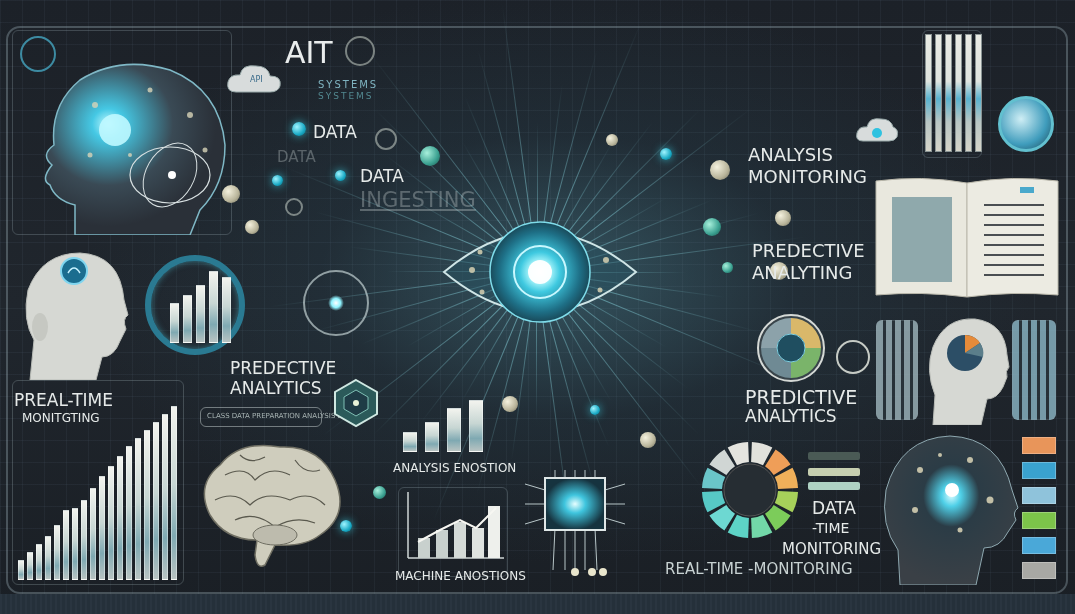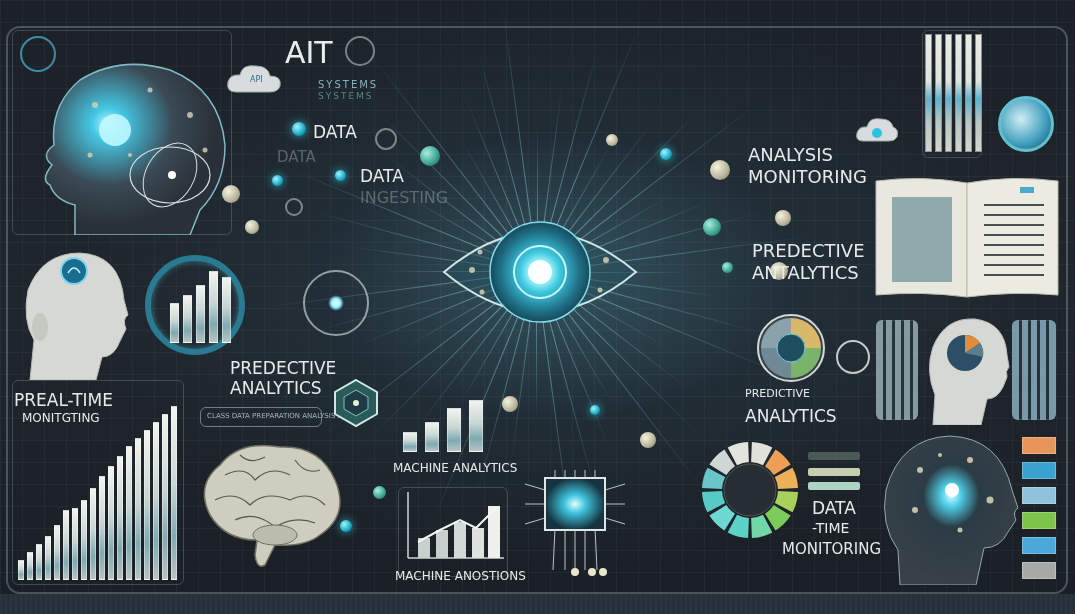--- a/index.html
+++ b/index.html
@@ -140,21 +140,21 @@
   </svg>
   <div class="label" style="left:250px;top:76px;font-size:8px;color:#3a6b8a;">API</div>
   <div class="label mid" style="left:318px;top:80px;font-size:10px;letter-spacing:2px;color:#7fb3c0;">SYSTEMS</div>
   <div class="label dim" style="left:318px;top:92px;font-size:9px;letter-spacing:2px;color:#5fa0a8;opacity:0.8;">SYSTEMS</div>
 
 
   <div class="orb cyan" style="left:292px;top:122px;width:14px;height:14px;"></div>
   <div class="label" style="left:313px;top:124px;font-size:17px;">DATA</div>
   <div class="label dim" style="left:277px;top:150px;font-size:15px;">DATA</div>
   <div class="label" style="left:360px;top:168px;font-size:17px;">DATA</div>
-  <div class="label dim" style="left:360px;top:190px;font-size:16px;">INGESTING</div>
+  <div class="label dim" style="left:360px;top:190px;font-size:21px;text-decoration:underline;">INGESTING</div>
   <div class="ring" style="left:375px;top:128px;width:22px;height:22px;"></div>
   <div class="orb teal" style="left:420px;top:146px;width:20px;height:20px;"></div>
 
   <div class="orb pearl" style="left:222px;top:185px;width:18px;height:18px;"></div>
   <div class="orb cyan" style="left:272px;top:175px;width:11px;height:11px;"></div>
   <div class="orb cyan" style="left:335px;top:170px;width:11px;height:11px;"></div>
   <div class="orb pearl" style="left:245px;top:220px;width:14px;height:14px;"></div>
   <div class="ring" style="left:285px;top:198px;width:18px;height:18px;"></div>
   <div class="orb pearl" style="left:710px;top:160px;width:20px;height:20px;"></div>
   <div class="orb pearl" style="left:775px;top:210px;width:16px;height:16px;"></div>
@@ -293,50 +293,50 @@
     </g>
     <ellipse cx="80" cy="100" rx="22" ry="10" fill="#bdbbad" stroke="#6f6e62"></ellipse>
   </svg>
 
   <div class="bars" id="center-bars" style="left:403px;top:400px;height:52px;gap:8px;">
       <div class="bar" style="width: 14px; height: 20px;"></div>
       <div class="bar" style="width: 14px; height: 30px;"></div>
       <div class="bar" style="width: 14px; height: 44px;"></div>
       <div class="bar" style="width: 14px; height: 52px;"></div>
     </div>
-  <div class="label" style="left:393px;top:462px;font-size:12px;">MACHINE ANALYTICS</div>
+  <div class="label" style="left:393px;top:462px;font-size:12px;">ANALYSIS ENOSTION</div>
 
   <div class="panel" style="left:398px;top:487px;width:110px;height:90px;"></div>
   <svg style="position:absolute;left:400px;top:490px;" width="106" height="80">
     <line x1="8" y1="2" x2="8" y2="68" stroke="#cfd6d6" stroke-width="1.5"></line>
     <line x1="8" y1="68" x2="104" y2="68" stroke="#cfd6d6" stroke-width="1.5"></line>
     <rect x="18" y="48" width="12" height="20" fill="#c8d0cd"></rect>
     <rect x="36" y="40" width="12" height="28" fill="#c8d0cd"></rect>
     <rect x="54" y="32" width="12" height="36" fill="#d4dad7"></rect>
     <rect x="72" y="38" width="12" height="30" fill="#dfe3e0"></rect>
     <rect x="88" y="16" width="12" height="52" fill="#eef0ec"></rect>
     <polyline points="18,52 40,40 60,30 76,38 96,18" fill="none" stroke="#f7f7f2" stroke-width="2"></polyline>
   </svg>
   <div class="label" style="left:395px;top:570px;font-size:12px;">MACHINE ANOSTIONS</div>
 
   <div class="label" style="left:748px;top:146px;font-size:18px;">ANALYSIS</div>
   <div class="label" style="left:748px;top:168px;font-size:18px;">MONITORING</div>
   <div class="label" style="left:752px;top:242px;font-size:18px;">PREDECTIVE</div>
-  <div class="label" style="left:752px;top:264px;font-size:18px;">ANTALYTICS</div>
+  <div class="label" style="left:752px;top:264px;font-size:18px;">ANALYTING</div>
 
   <svg style="position:absolute;left:755px;top:312px;" width="72" height="72">
     <circle cx="36" cy="36" r="33" fill="#39444a" stroke="#d5d9d6" stroke-width="2"></circle>
     <path d="M36,6 A30,30 0 0 1 66,36 L50,36 A14,14 0 0 0 36,22 Z" fill="#d9b86a"></path>
     <path d="M66,36 A30,30 0 0 1 36,66 L36,50 A14,14 0 0 0 50,36 Z" fill="#7ab46a"></path>
     <path d="M36,66 A30,30 0 0 1 6,36 L22,36 A14,14 0 0 0 36,50 Z" fill="#6f8a94"></path>
     <path d="M6,36 A30,30 0 0 1 36,6 L36,22 A14,14 0 0 0 22,36 Z" fill="#8ca2aa"></path>
     <circle cx="36" cy="36" r="14" fill="#1f4e60" stroke="#7fd0e2" stroke-width="1"></circle>
   </svg>
   <div class="ring" style="left:836px;top:340px;width:34px;height:34px;border-color:#c6cbc5;"></div>
-  <div class="label" style="left:745px;top:388px;font-size:11px;">PREDICTIVE</div>
+  <div class="label" style="left:745px;top:388px;font-size:19px;">PREDICTIVE</div>
   <div class="label" style="left:745px;top:408px;font-size:17px;">ANALYTICS</div>
 
   <svg style="position:absolute;left:700px;top:440px;" width="100" height="100" id="gauge">
       <path d="M51.9,2.0 A48,48 0 0 1 72.3,7.5 L63.0,25.2 A28,28 0 0 0 51.1,22.0 Z" fill="#e2e2dc"></path>
       <path d="M75.6,9.4 A48,48 0 0 1 90.6,24.4 L73.7,35.0 A28,28 0 0 0 65.0,26.3 Z" fill="#ef9e58"></path>
       <path d="M92.5,27.7 A48,48 0 0 1 98.0,48.1 L78.0,48.9 A28,28 0 0 0 74.8,37.0 Z" fill="#efb05a"></path>
       <path d="M98.0,51.9 A48,48 0 0 1 92.5,72.3 L74.8,63.0 A28,28 0 0 0 78.0,51.1 Z" fill="#a7d15a"></path>
       <path d="M90.6,75.6 A48,48 0 0 1 75.6,90.6 L65.0,73.7 A28,28 0 0 0 73.7,65.0 Z" fill="#7ccc5a"></path>
       <path d="M72.3,92.5 A48,48 0 0 1 51.9,98.0 L51.1,78.0 A28,28 0 0 0 63.0,74.8 Z" fill="#72d7a8"></path>
       <path d="M48.1,98.0 A48,48 0 0 1 27.7,92.5 L37.0,74.8 A28,28 0 0 0 48.9,78.0 Z" fill="#5dd3c6"></path>
@@ -347,20 +347,21 @@
       <path d="M27.7,7.5 A48,48 0 0 1 48.1,2.0 L48.9,22.0 A28,28 0 0 0 37.0,25.2 Z" fill="#e4e4df"></path>
       <circle cx="50" cy="50" r="26" fill="#262d33" stroke="#555" stroke-width="1"></circle>
     </svg>
   <div class="panel" style="left:808px;top:452px;width:52px;height:8px;background:#4a5a55;border:none;border-radius:2px;"></div>
   <div class="panel" style="left:808px;top:468px;width:52px;height:8px;background:#c6cfb0;border:none;border-radius:2px;"></div>
   <div class="panel" style="left:808px;top:482px;width:52px;height:8px;background:#aed2c3;border:none;border-radius:2px;"></div>
 
   <div class="label" style="left:812px;top:500px;font-size:17px;">DATA</div>
   <div class="label" style="left:812px;top:521px;font-size:14px;">-TIME</div>
   <div class="label" style="left:782px;top:542px;font-size:15px;">MONITORING</div>
+  <div class="label" style="left:665px;top:562px;font-size:15px;color:#c8d2d2;">REAL-TIME -MONITORING</div>
 
   <div class="panel" style="left:922px;top:30px;width:60px;height:128px;"></div>
   <div id="stripe-bars" style="position:absolute;left:925px;top:34px;display:flex;gap:3px;">
       <div style="width: 7px; height: 118px; background: linear-gradient(rgb(233, 235, 228) 0%, rgb(223, 228, 222) 40%, rgb(90, 179, 207) 55%, rgb(185, 198, 196) 75%, rgb(214, 213, 201) 100%); border: 1px solid rgb(138, 148, 148);"></div>
       <div style="width: 7px; height: 118px; background: linear-gradient(rgb(233, 235, 228) 0%, rgb(223, 228, 222) 40%, rgb(90, 179, 207) 55%, rgb(185, 198, 196) 75%, rgb(214, 213, 201) 100%); border: 1px solid rgb(138, 148, 148);"></div>
       <div style="width: 7px; height: 118px; background: linear-gradient(rgb(233, 235, 228) 0%, rgb(223, 228, 222) 40%, rgb(90, 179, 207) 55%, rgb(185, 198, 196) 75%, rgb(214, 213, 201) 100%); border: 1px solid rgb(138, 148, 148);"></div>
       <div style="width: 7px; height: 118px; background: linear-gradient(rgb(233, 235, 228) 0%, rgb(223, 228, 222) 40%, rgb(90, 179, 207) 55%, rgb(185, 198, 196) 75%, rgb(214, 213, 201) 100%); border: 1px solid rgb(138, 148, 148);"></div>
       <div style="width: 7px; height: 118px; background: linear-gradient(rgb(233, 235, 228) 0%, rgb(223, 228, 222) 40%, rgb(90, 179, 207) 55%, rgb(185, 198, 196) 75%, rgb(214, 213, 201) 100%); border: 1px solid rgb(138, 148, 148);"></div>
       <div style="width: 7px; height: 118px; background: linear-gradient(rgb(233, 235, 228) 0%, rgb(223, 228, 222) 40%, rgb(90, 179, 207) 55%, rgb(185, 198, 196) 75%, rgb(214, 213, 201) 100%); border: 1px solid rgb(138, 148, 148);"></div>
     </div>

